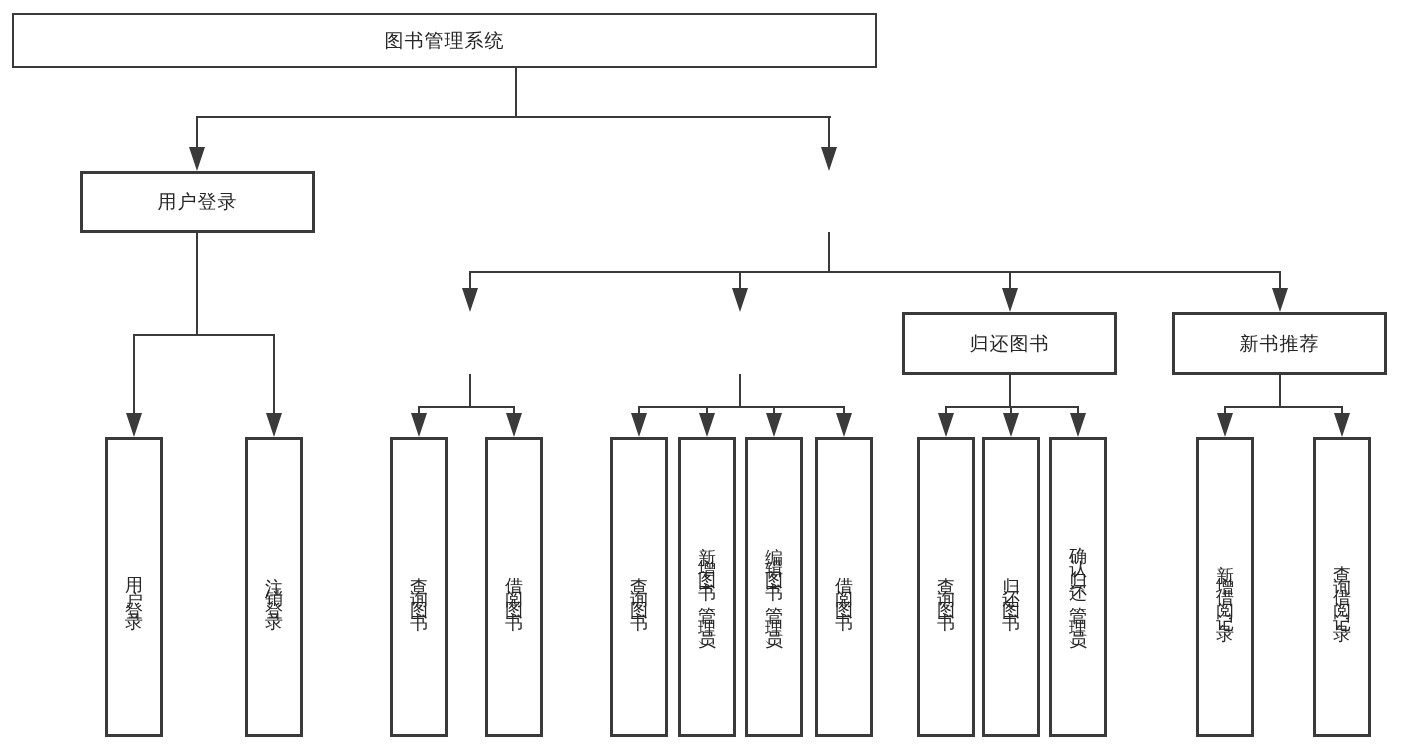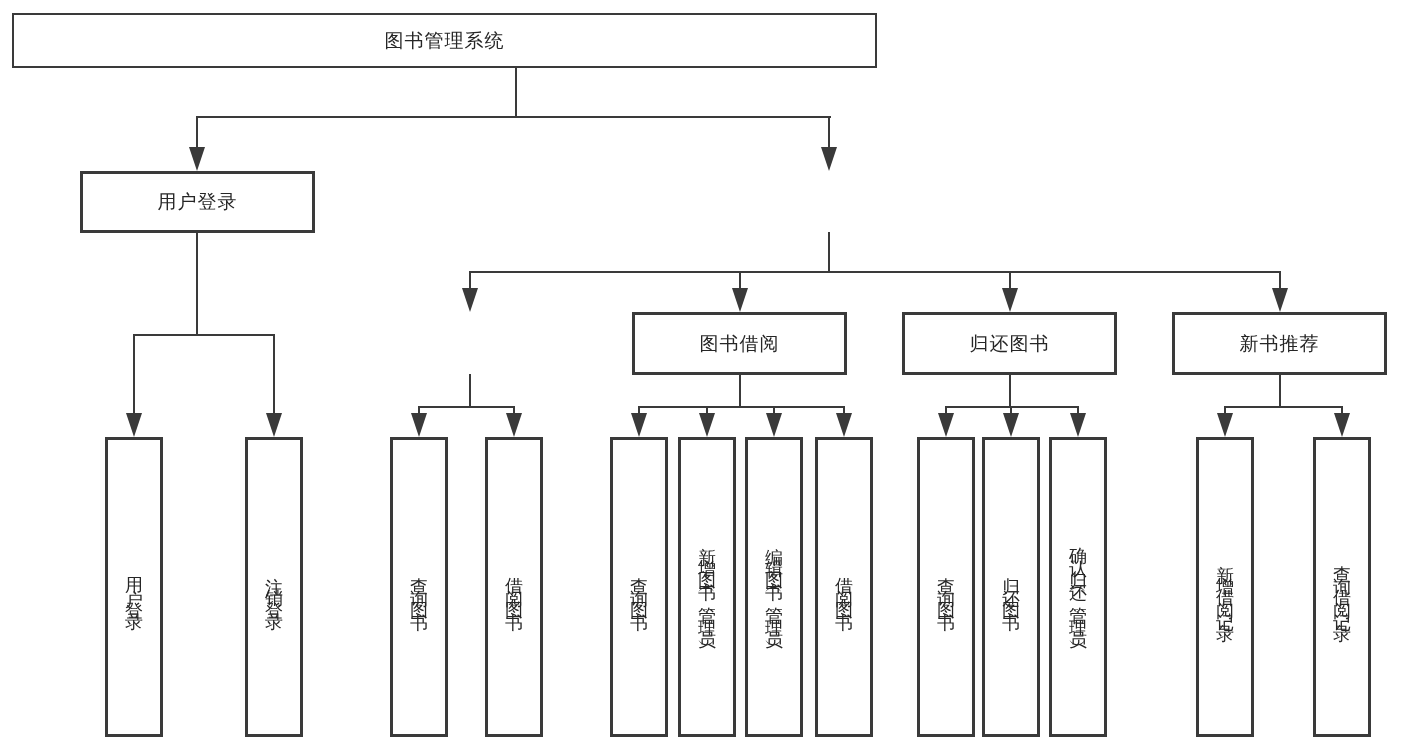--- a/index.html
+++ b/index.html
@@ -68,23 +68,20 @@
   <div class="line h" style="left:469px;top:271px;width:812px"></div>
   <div class="line v" style="left:469px;top:271px;height:20px"></div>
   <div class="line v" style="left:739px;top:271px;height:20px"></div>
   <div class="line v" style="left:1009px;top:271px;height:20px"></div>
   <div class="line v" style="left:1279px;top:271px;height:20px"></div>
   <div class="arrow" style="left:462px;top:288px"></div>
   <div class="arrow" style="left:732px;top:288px"></div>
   <div class="arrow" style="left:1002px;top:288px"></div>
   <div class="arrow" style="left:1272px;top:288px"></div>
 
-  <div class="box" style="left:632px;top:312px;width:215px;height:63px">
-    <span class="hlabel">图书借阅</span>
-  </div>
   <div class="box" style="left:902px;top:312px;width:215px;height:63px">
     <span class="hlabel">归还图书</span>
   </div>
   <div class="box" style="left:1172px;top:312px;width:215px;height:63px">
     <span class="hlabel">新书推荐</span>
   </div>
 
   <div class="line v" style="left:469px;top:374px;height:34px"></div>
   <div class="line v" style="left:739px;top:374px;height:34px"></div>
   <div class="line v" style="left:1009px;top:374px;height:34px"></div>

